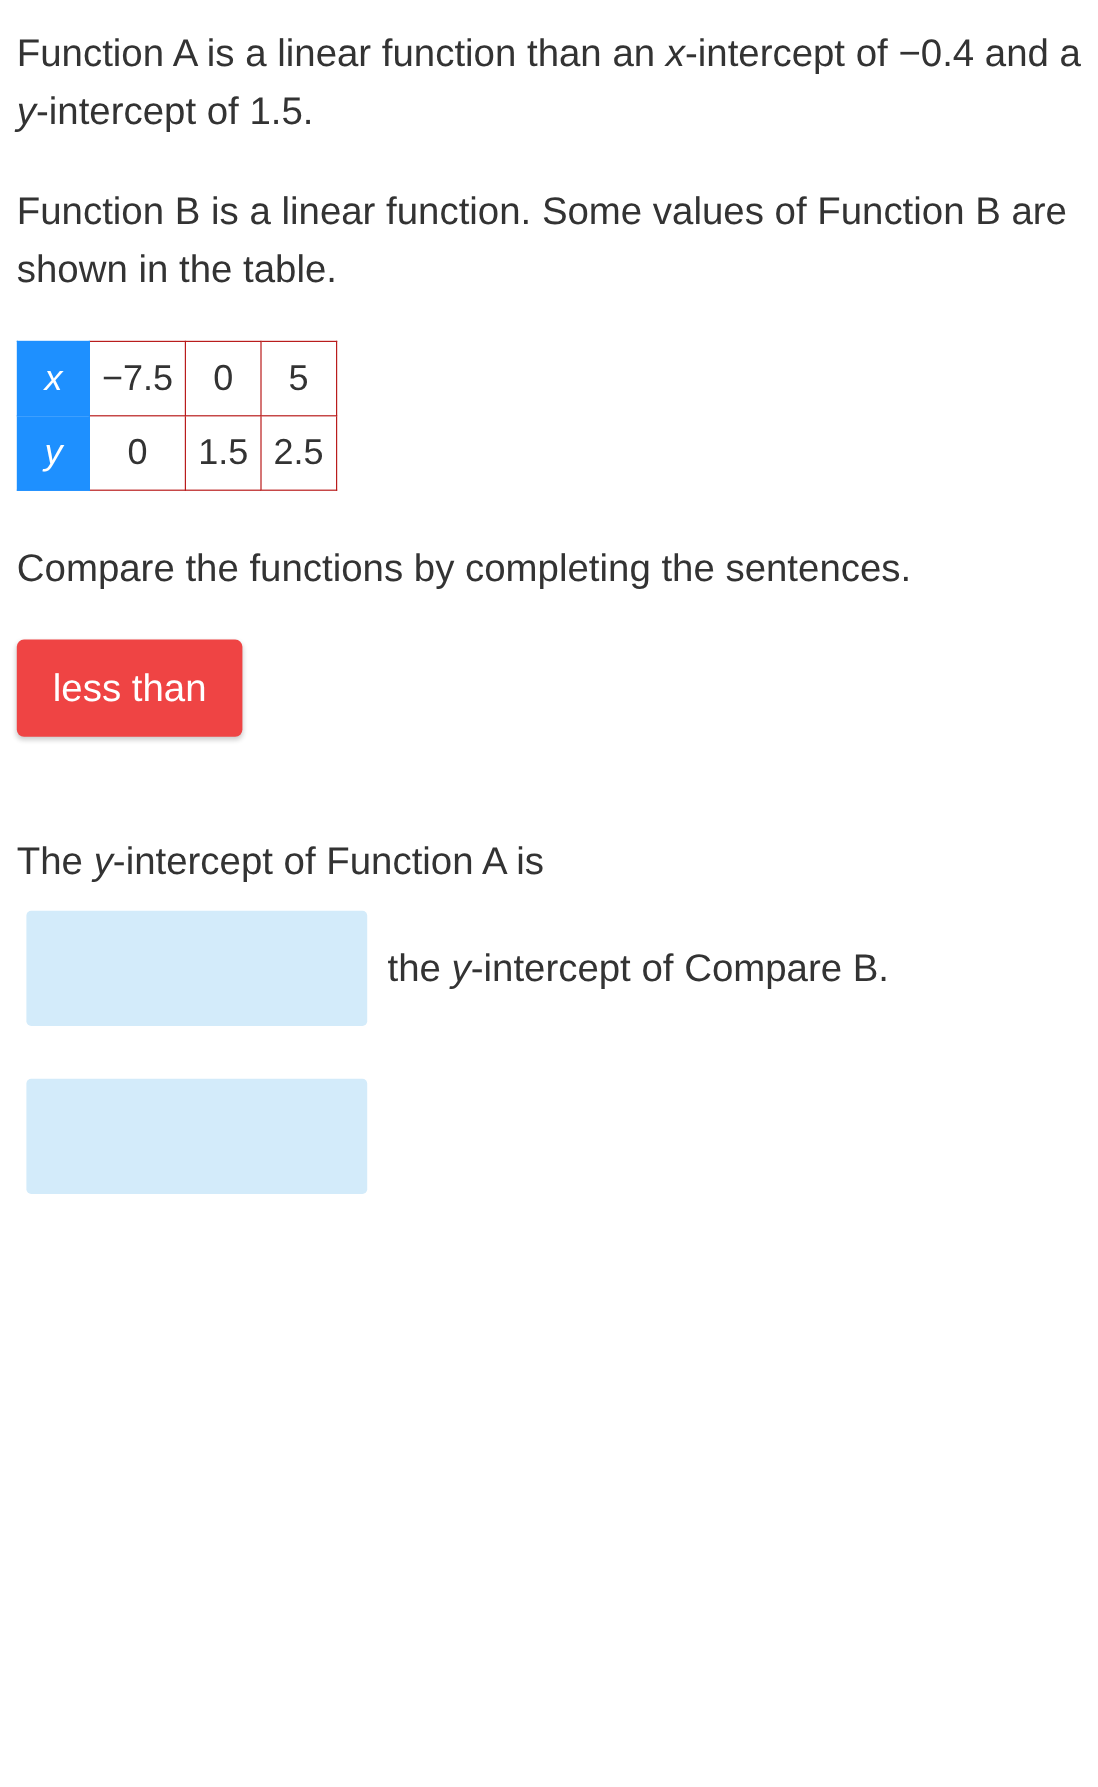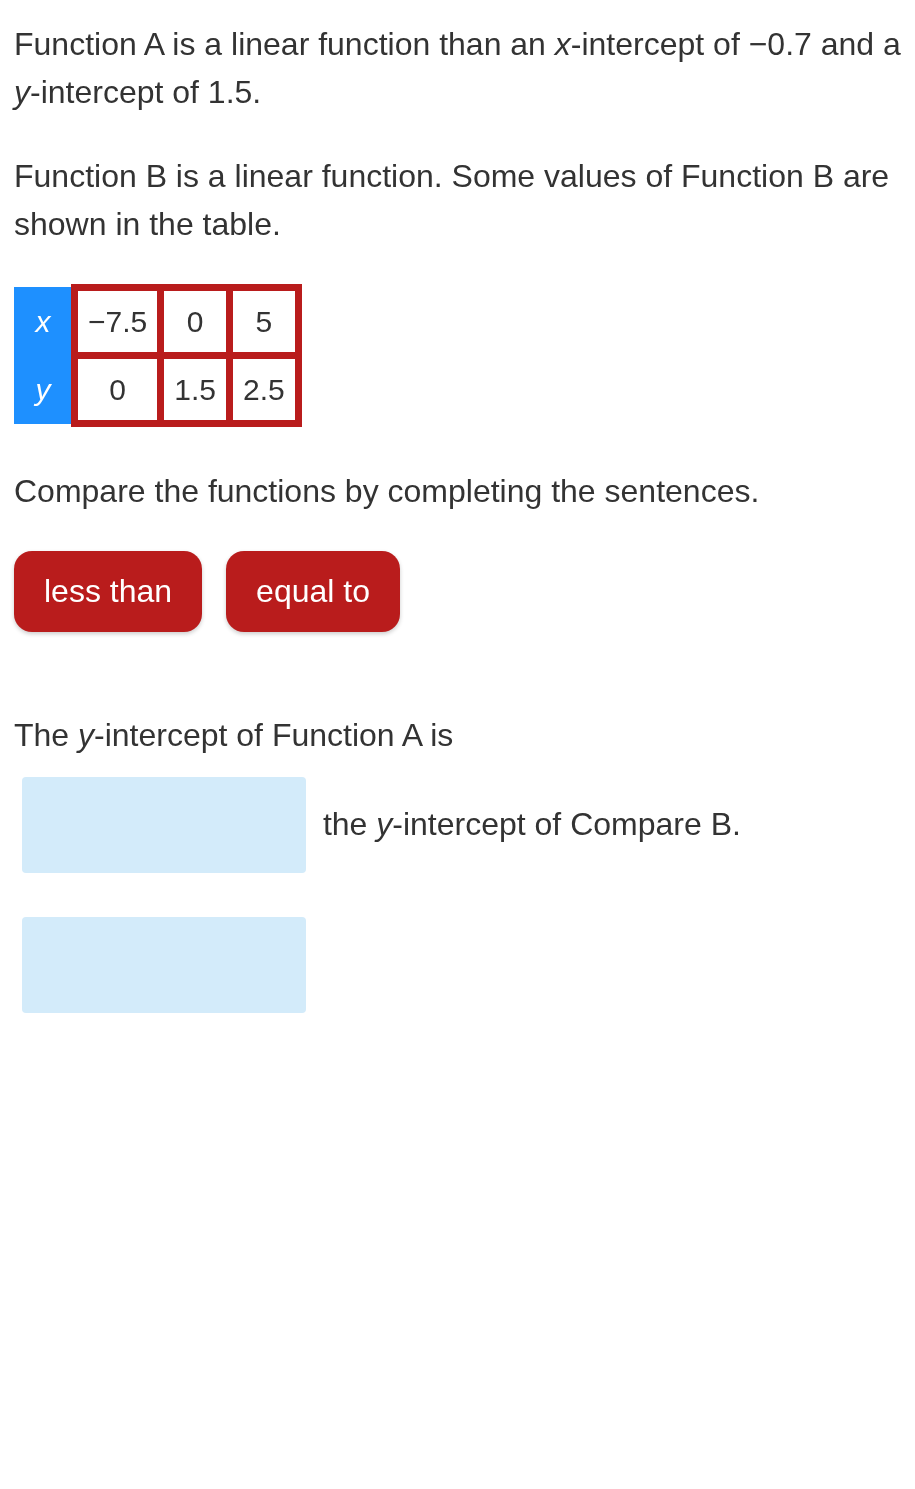--- a/index.html
+++ b/index.html
@@ -19,44 +19,44 @@
       margin-bottom: 36px;
     }
     .italic {
       font-style: italic;
     }
     table {
       border-collapse: collapse;
       margin-bottom: 40px;
     }
     table td, table th {
-      border: 7px solid #b91c1c;
+      border: 1px solid #b91c1c;
       padding: 8px 10px;
       text-align: center;
       min-width: 60px;
       font-size: 30px;
     }
     table th {
       background-color: #1e90ff;
       color: #fff;
       font-style: italic;
       font-weight: normal;
       border: 1px solid #1e90ff;
     }
     .option-buttons {
       display: flex;
       flex-wrap: wrap;
       gap: 24px;
       margin-bottom: 60px;
     }
     .option-button {
-      background-color: #b91c1c;
+      background-color: #ef4444;
       color: #fff;
       border: none;
-      border-radius: 18px;
+      border-radius: 6px;
       padding: 22px 30px;
       font-size: 32px;
       cursor: pointer;
       box-shadow: 0 2px 4px rgba(0,0,0,0.2);
     }
     .sentence-block {
       margin-bottom: 44px;
       line-height: 2.6;
     }
     .blank {
@@ -69,21 +69,21 @@
       margin: 0 8px;
     }
     .sentence-text {
       vertical-align: middle;
     }
   </style>
 </head>
 <body>
 
 <div class="paragraph">
-  <span>Function A is a linear function than an </span><span class="italic">x</span><span>-intercept of −0.7 and a </span><span class="italic">y</span><span>-intercept of 1.5.</span>
+  <span>Function A is a linear function than an </span><span class="italic">x</span><span>-intercept of −0.4 and a </span><span class="italic">y</span><span>-intercept of 1.5.</span>
 </div>
 
 <div class="paragraph">Function B is a linear function. Some values of Function B are shown in the table.</div>
 
 <table>
   <tbody>
       <tr>
     <th>x</th>
     <td>−7.5</td>
     <td>0</td>
@@ -95,21 +95,20 @@
     <td>1.5</td>
     <td>2.5</td>
   </tr>
 </tbody>
   </table>
 
 <div class="paragraph">Compare the functions by completing the sentences.</div>
 
 <div class="option-buttons">
   <button class="option-button">less than</button>
-  <button class="option-button">equal to</button>
 </div>
 
 <div class="sentence-block">
   <span class="sentence-text">The </span><span class="sentence-text italic">y</span><span class="sentence-text">-intercept of Function A is</span><br>
   <span class="blank"></span>
   <span class="sentence-text"> the </span><span class="sentence-text italic">y</span><span class="sentence-text">-intercept of Compare B.</span>
 </div>
 
 <div class="sentence-block">
   <span class="blank"></span><br>

